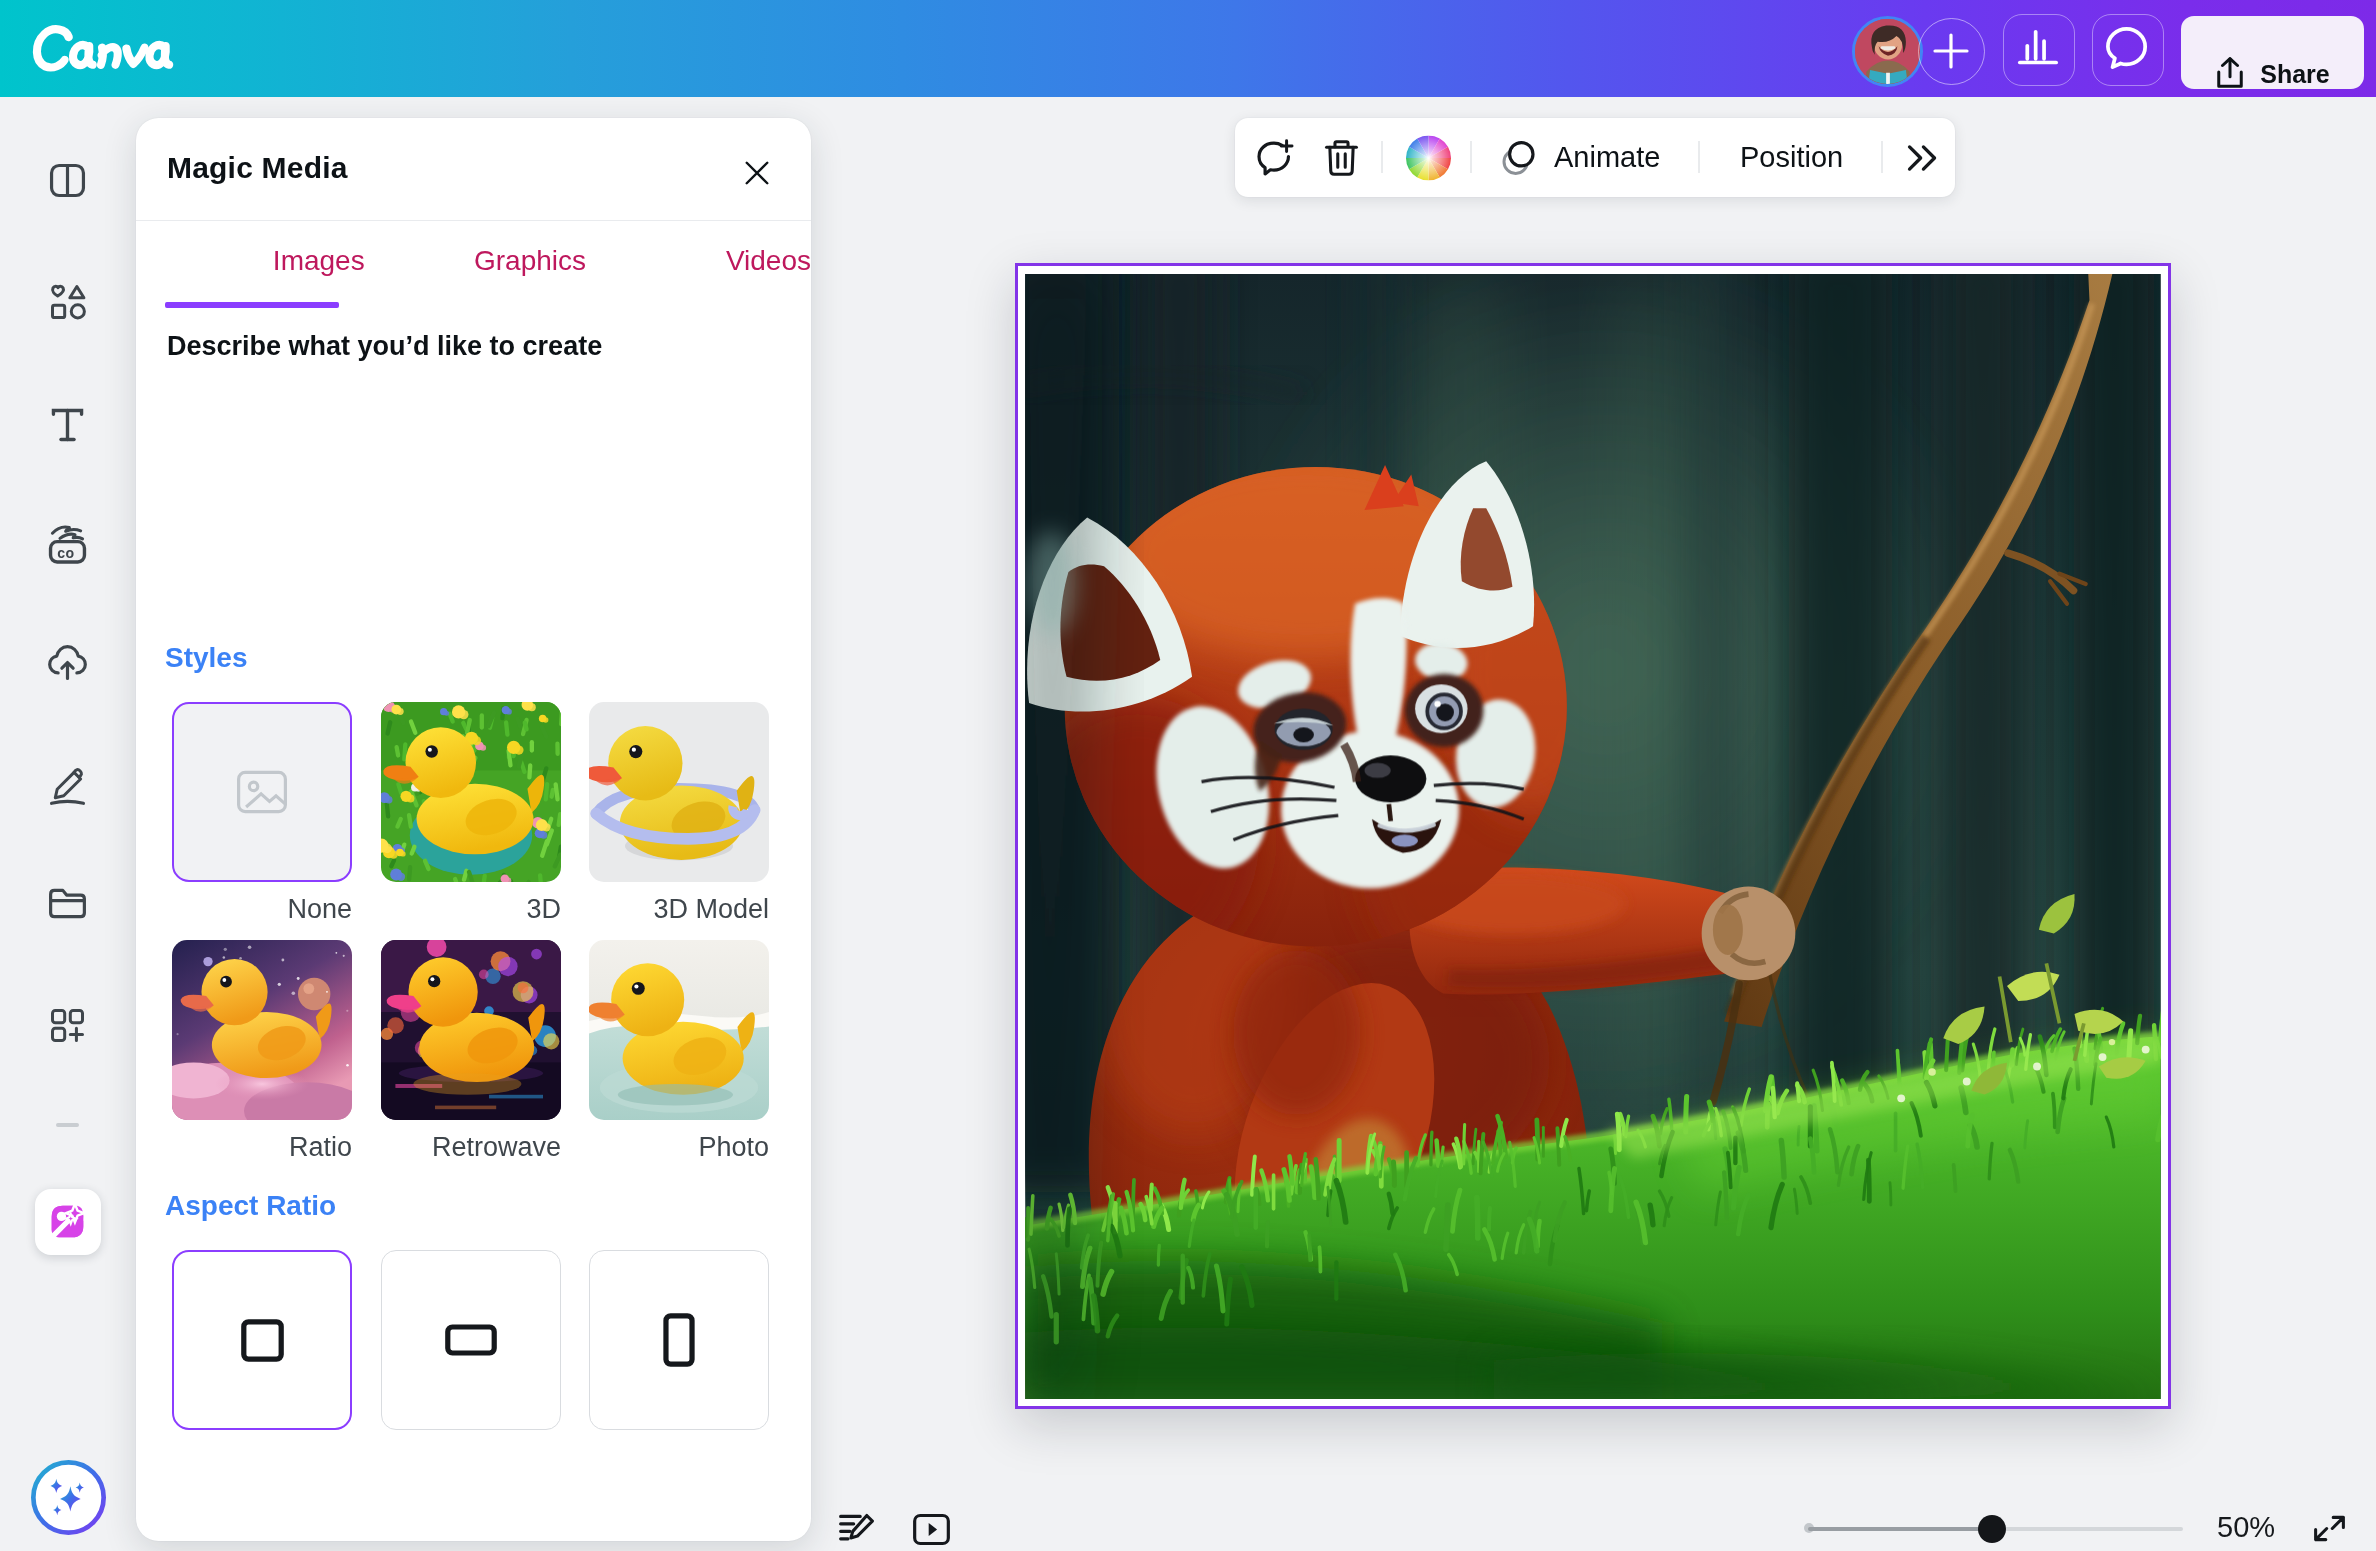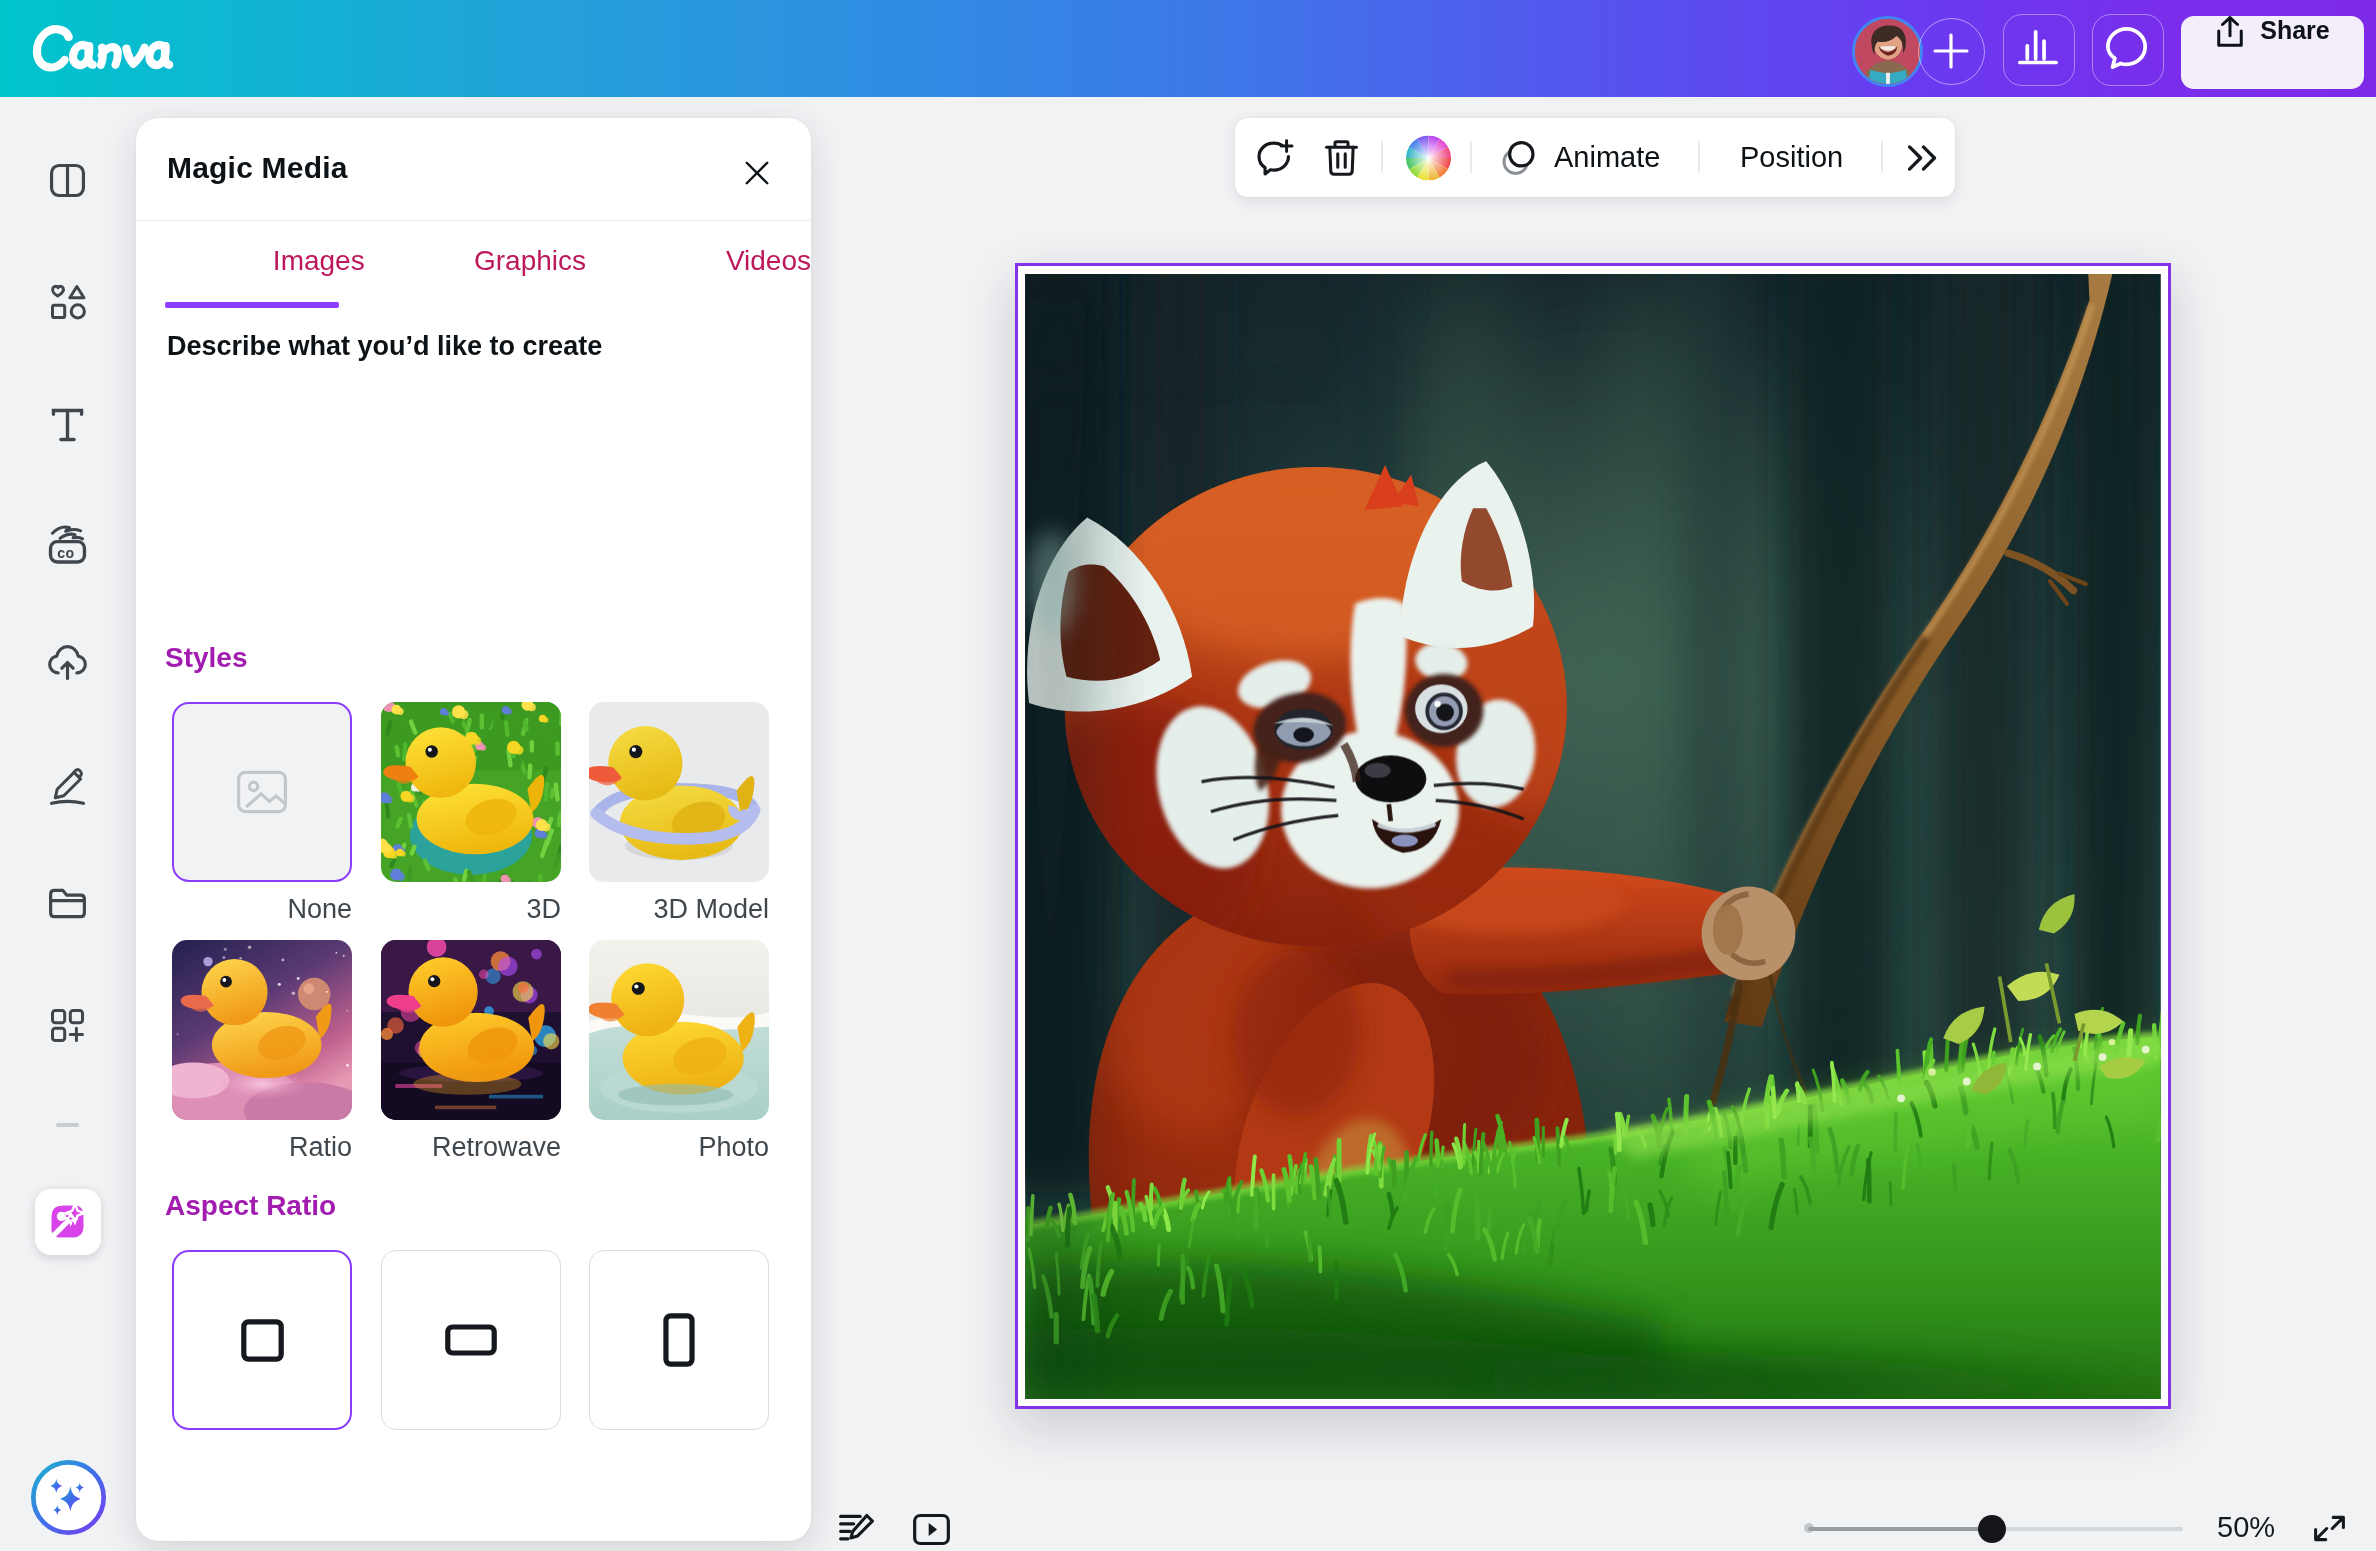--- a/index.html
+++ b/index.html
@@ -6,33 +6,33 @@
 body{font-family:"Liberation Sans",sans-serif;background:#f1f2f4;position:relative;}
 .abs{position:absolute;}
 
 #hdr{left:0;top:0;width:2376px;height:97px;
 background:linear-gradient(90deg,#00c4cc 0%,#0fb6d2 10%,#259fda 24%,#2f8ce2 38%,#3e77e9 52%,#5356ee 66%,#6a3af0 81%,#7a2deb 92%,#7d2ae8 100%);}
 #logo{left:31px;top:13px;}
 .hbtn{top:14px;width:72px;height:72px;border:1.9px solid rgba(255,255,255,.40);border-radius:19px;}
 #avatar{left:1852px;top:16px;width:71px;height:71px;border-radius:50%;border:3.7px solid #4285f4;overflow:hidden;background:#c04f66;}
 #plusbtn{left:1918px;top:18px;width:67px;height:67px;border:1.9px solid rgba(255,255,255,.5);border-radius:50%;}
 #share{left:2181px;top:16px;width:183px;height:73px;background:#f4eefa;border-radius:13px;color:#0d1216;
-display:flex;align-items:flex-start;justify-content:center;gap:15px;font-size:25px;font-weight:600;}
+display:flex;align-items:flex-end;justify-content:center;gap:15px;font-size:25px;font-weight:600;}
 
 #panel{left:136px;top:118px;width:675px;height:1423px;background:#fff;border-radius:22.5px;
 box-shadow:0 9.4px 34px rgba(25,39,52,.14),0 0 1.9px rgba(25,39,52,.08);}
 #ptitle{left:31px;top:33px;font-size:30px;font-weight:700;color:#0d1216;letter-spacing:0.2px;}
 #pclose{left:607px;top:41px;}
 #pdivider{left:0;top:102px;width:675px;height:0.9px;background:#e9ebee;}
 .tab{top:127px;width:225px;text-align:right;font-size:28px;color:#be185d;}
 #tabline{left:29px;top:184px;width:174px;height:5.6px;background:#8b3dff;border-radius:1.9px;}
 #desc{left:31px;top:213px;font-size:27px;font-weight:700;color:#0d1216;}
 #ta{left:31px;top:274px;width:612px;height:224px;border:2.3px solid #8334e8;border-radius:11.2px;
 padding:19px 26px;font-size:27px;line-height:43px;color:#82898e;}
-.shead{left:29px;font-size:28px;font-weight:700;color:#a21caf;}
+.shead{left:29px;font-size:28px;font-weight:700;color:#3b82f6;}
 .tile{width:180px;height:180px;border-radius:15px;overflow:hidden;}
 .tlab{width:180px;text-align:right;font-size:27px;color:#3f464c;}
 .c1{left:36px;} .c2{left:245px;} .c3{left:453px;}
 #tnone{border:2.8px solid #8b3dff;background:#f1f2f4;border-radius:17px;
 display:flex;align-items:center;justify-content:center;}
 .r1{top:584px;} .r1l{top:776px;} .r2{top:822px;} .r2l{top:1014px;}
 .aspect{top:1132px;width:180px;height:180px;background:#fff;border:1.9px solid #d9dce0;border-radius:15px;
 display:flex;align-items:center;justify-content:center;}
 #asq{border:2.8px solid #8b3dff;border-radius:17px;}
 

